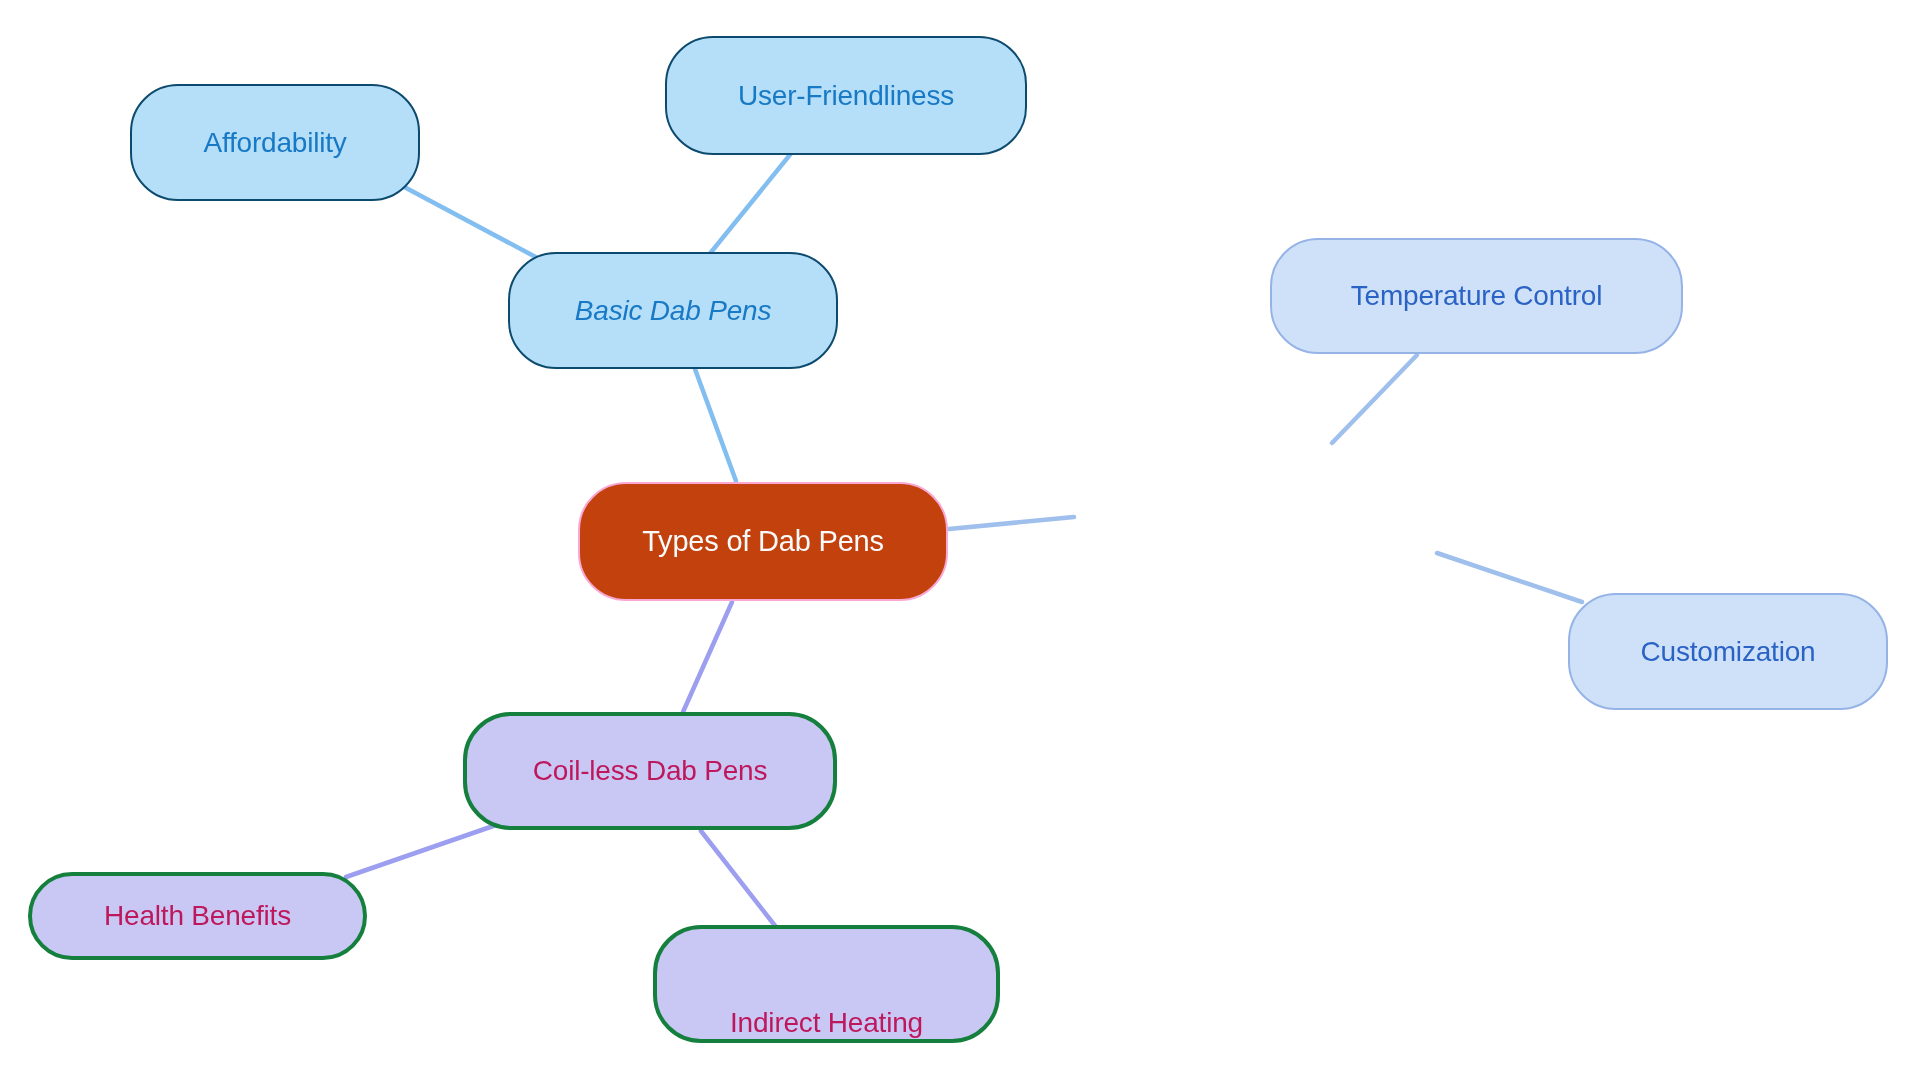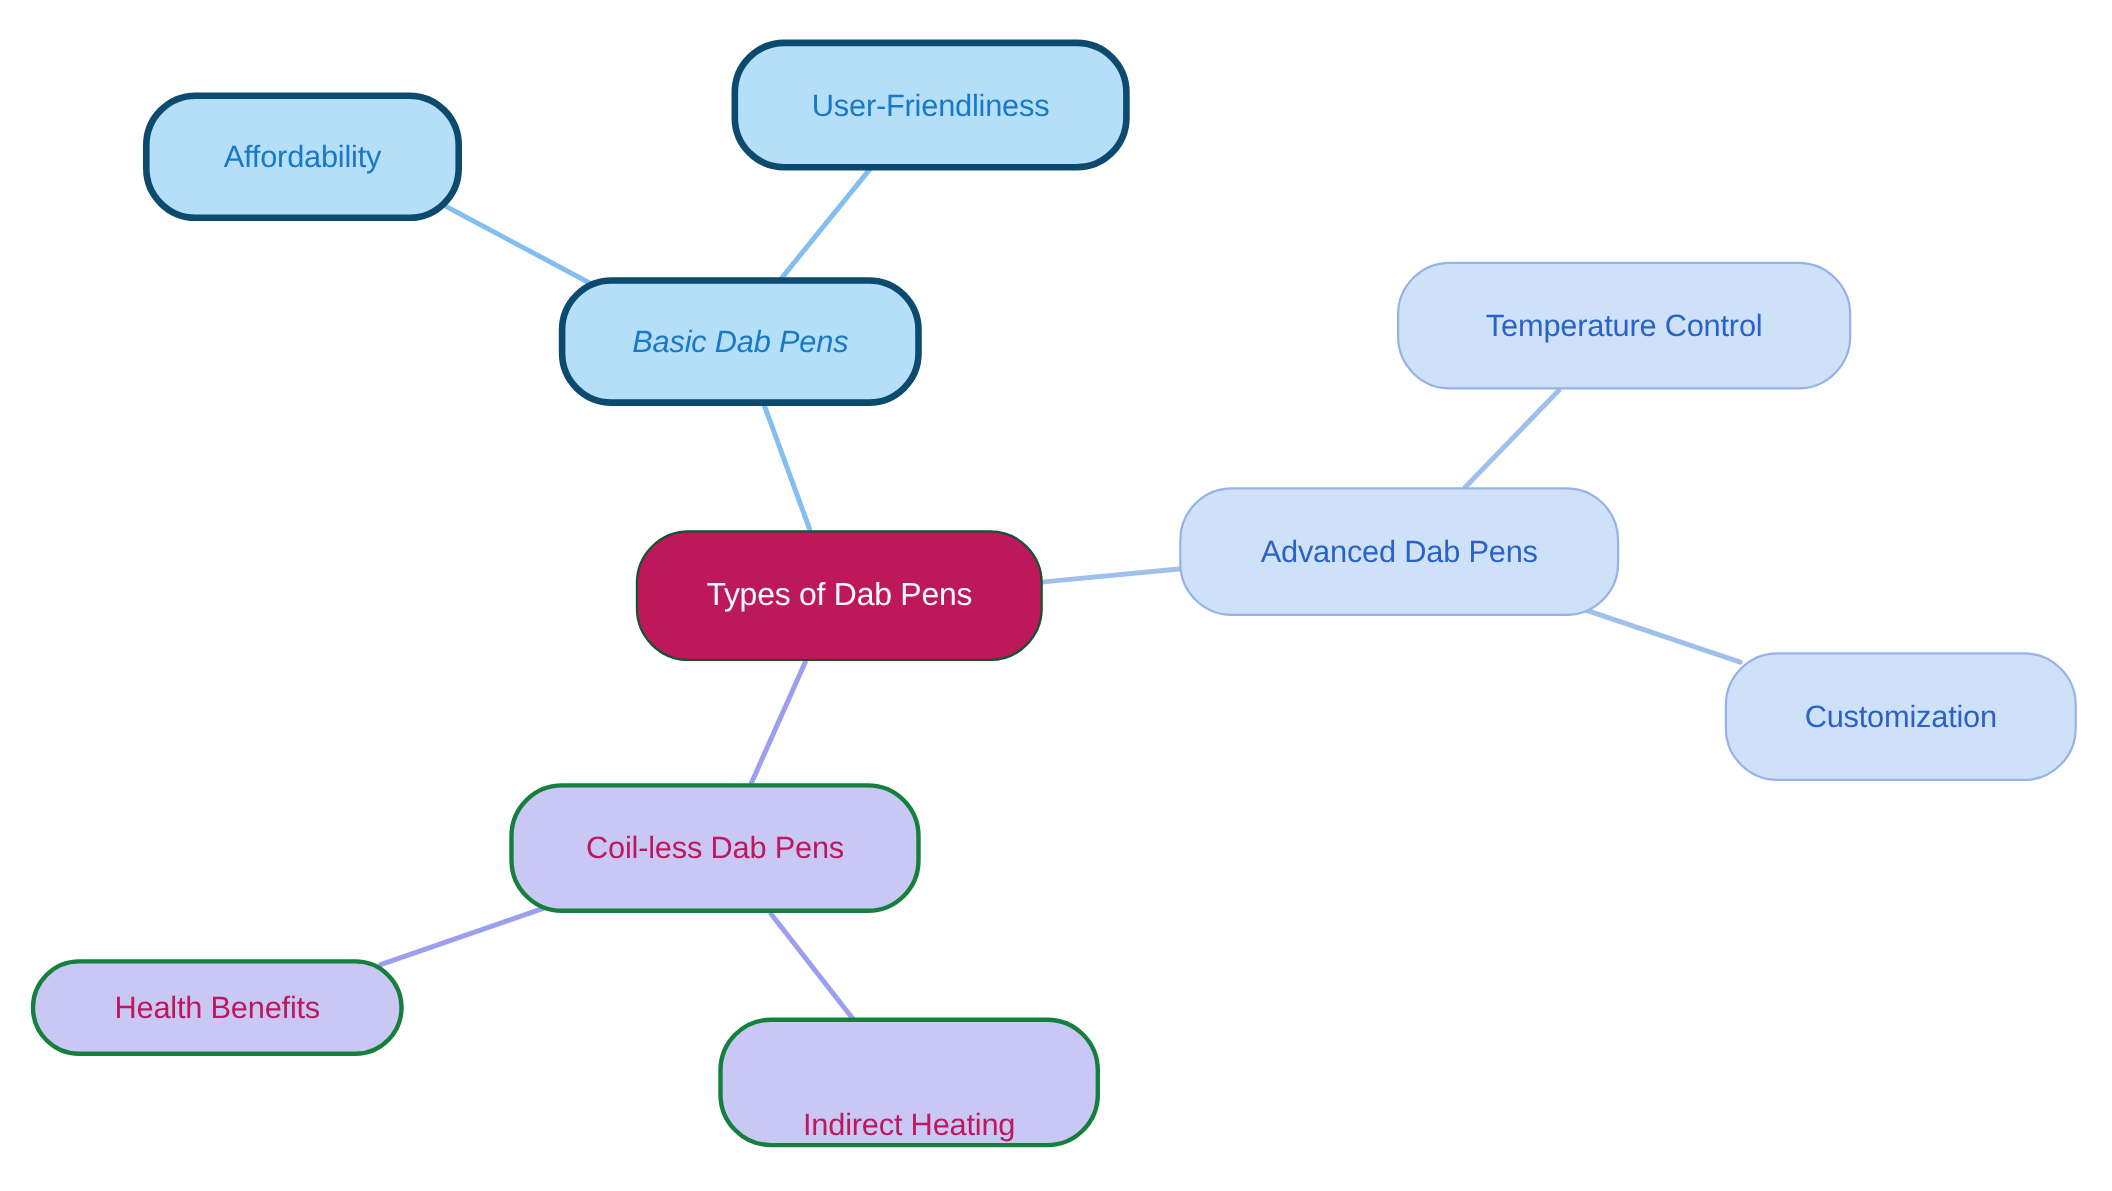--- a/index.html
+++ b/index.html
@@ -33,28 +33,28 @@
     align-items: center;
     justify-content: center;
     border-radius: 48px;
     font-size: 28px;
     letter-spacing: -0.2px;
     white-space: nowrap;
     box-sizing: border-box;
     cursor: default;
   }
   .node.root {
-    background: #be185d;
-    border: 2px solid #14532d;
+    background: #c2410c;
+    border: 2px solid #f9a8d4;
     color: #F8FAFB;
     font-size: 29px;
   }
   .node.b-basic {
     background: #B5DEF9;
-    border: 6px solid #0c4a6e;
+    border: 2px solid #0c4a6e;
     color: #1879C5;
   }
   .node.b-advanced {
     background: #CEE1F8;
     border: 2px solid #95B3E7;
     color: #2A63C5;
   }
   .node.b-purple {
     background: #C9C8F4;
     border: 4px solid #15803d;
@@ -99,23 +99,20 @@
   </div>
 
   <div id="n-affordability" class="node b-basic">
     <span>Affordability</span>
   </div>
 
   <div id="n-userfriend" class="node b-basic">
     <span>User-Friendliness</span>
   </div>
 
-  <div id="n-advanced" class="node b-advanced">
-    <span>Advanced Dab Pens</span>
-  </div>
 
   <div id="n-temperature" class="node b-advanced">
     <span>Temperature Control</span>
   </div>
 
   <div id="n-customization" class="node b-advanced">
     <span>Customization</span>
   </div>
 
   <div id="n-coilless" class="node b-purple">

